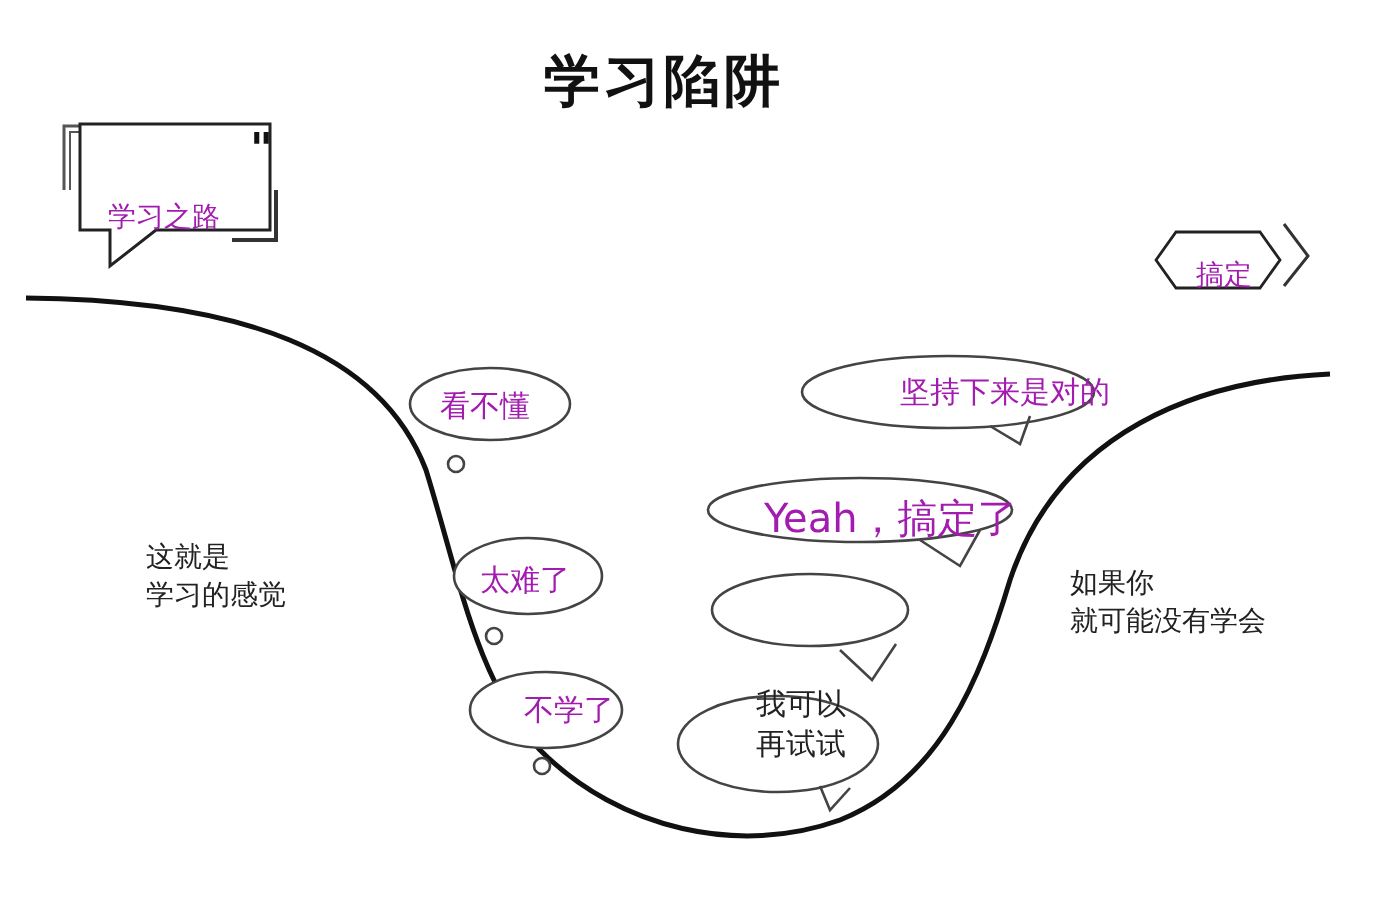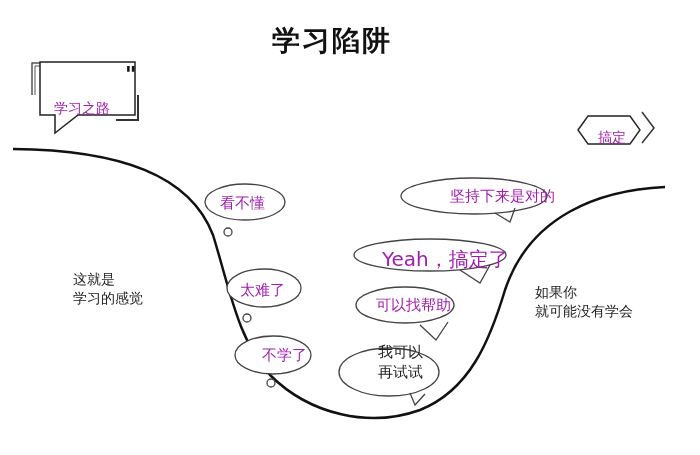--- a/index.html
+++ b/index.html
@@ -77,17 +77,16 @@
   </div>
 
   <div class="txt" style="left:220px; top:194px;">看不懂</div>
   <div class="txt" style="left:240px; top:281px;">太难了</div>
   <div class="txt" style="left:262px; top:346px;">不学了</div>
 
   <div class="lines" style="left:378px; top:342px; font-size:15px; line-height:20px;">
     <div>我可以</div>
     <div>再试试</div>
   </div>
-  <div class="txt" style="left:376px; top:296px;">可以找帮助</div>
   <div class="txt" style="left:382px; top:246px; font-size:20px;">Yeah，搞定了</div>
   <div class="txt" style="left:450px; top:187px;">坚持下来是对的</div>
 
 </div>
 
 </body></html>

